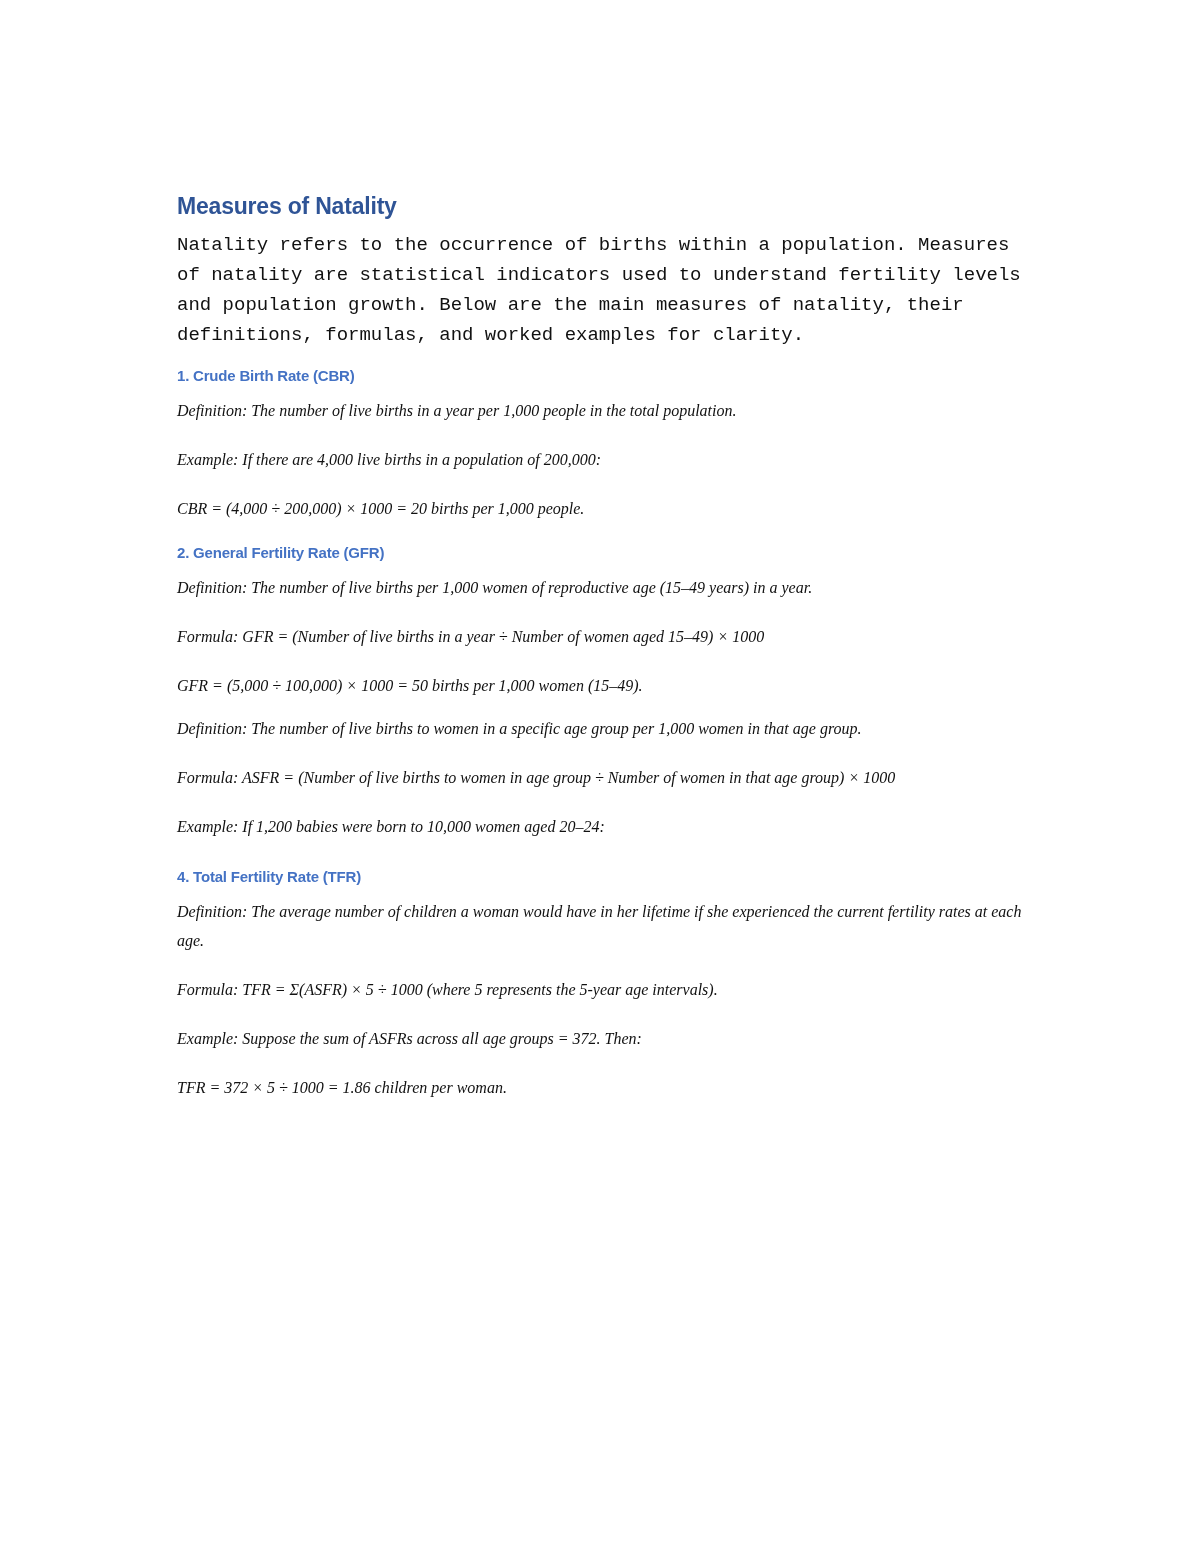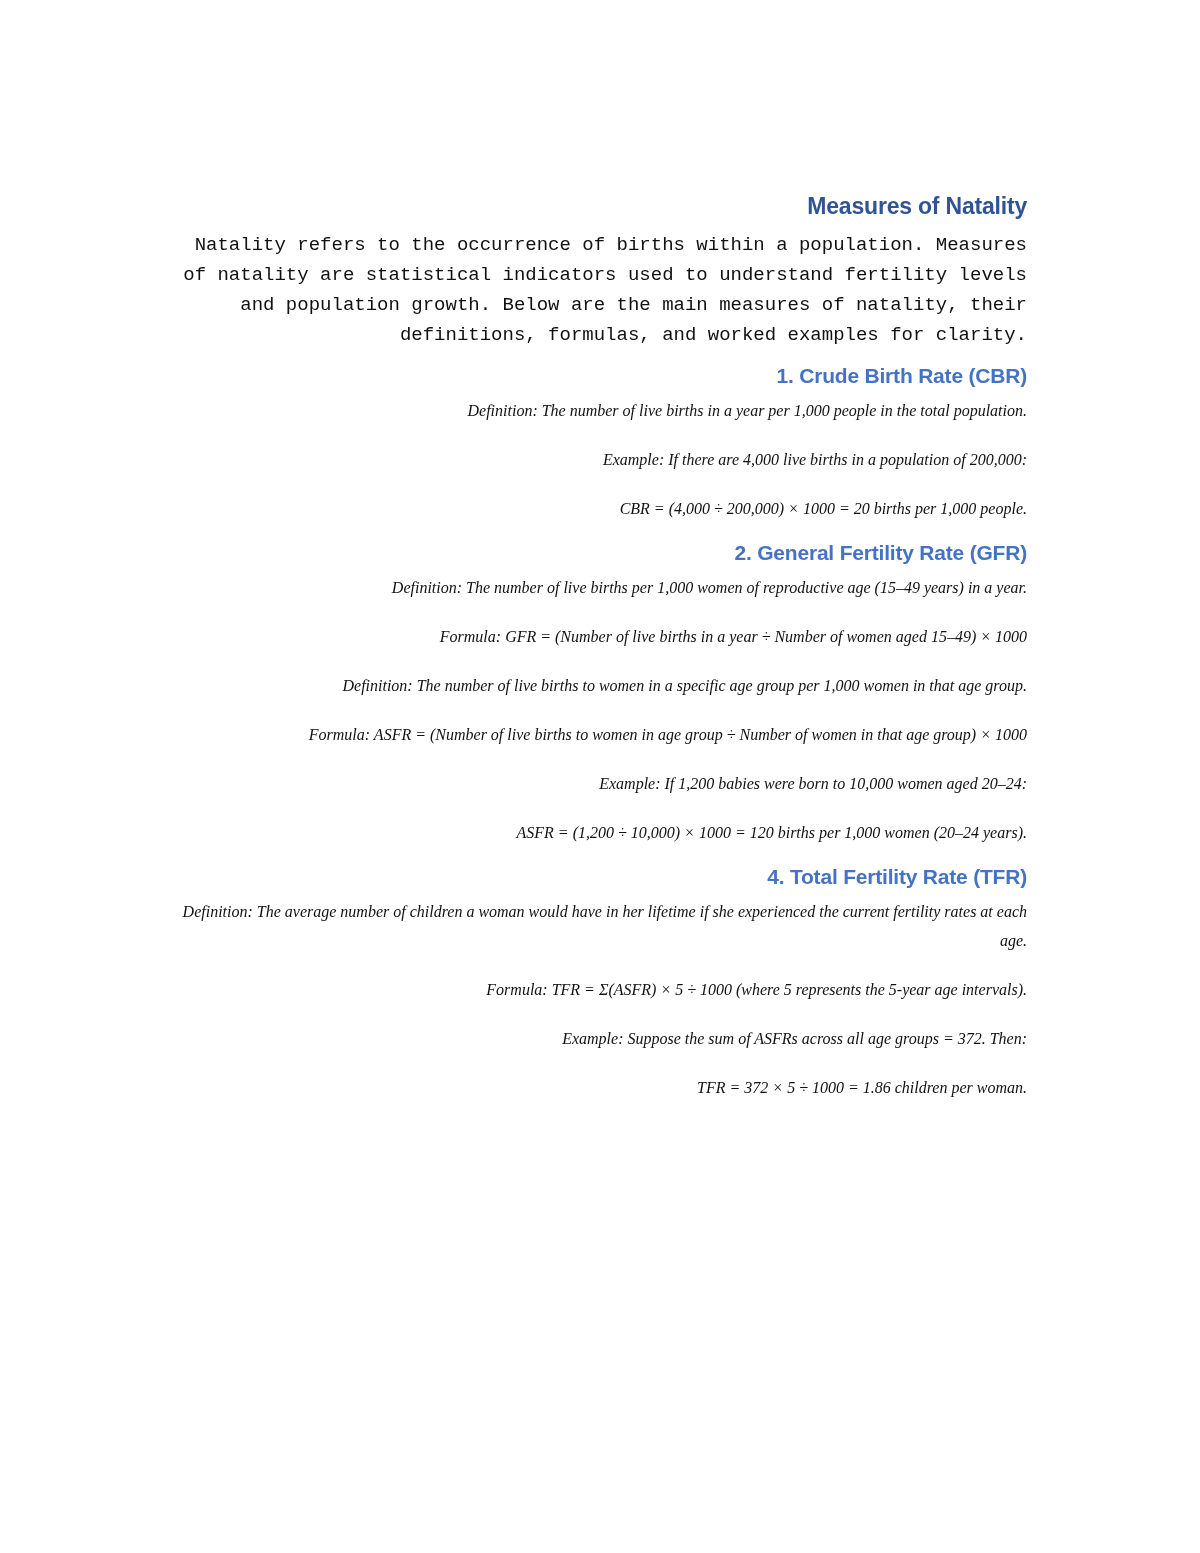--- a/index.html
+++ b/index.html
@@ -13,21 +13,20 @@
       position: relative;
       overflow: hidden;
     }
     .page {
       position: absolute;
       left: 177px;
       top: 190px;
       width: 850px;
       font-family: "Liberation Serif", "DejaVu Serif", serif;
       color: #111111;
-      text-align: right;
     }
     .doc-title {
       font-family: "Liberation Sans", "DejaVu Sans", sans-serif;
       font-size: 23px;
       font-weight: bold;
       color: #2F5496;
       margin: 0 0 8px 0;
       line-height: 32px;
       letter-spacing: -0.2px;
     }
@@ -35,21 +34,21 @@
       font-size: 19px;
       line-height: 30px;
       margin: 0 0 10px 0;
       font-family: Liberation Mono, monospace;
     }
     .section {
       margin: 0;
     }
     .section-heading {
       font-family: "Liberation Sans", "DejaVu Sans", sans-serif;
-      font-size: 21px;
+      font-size: 15px;
       font-weight: bold;
       color: #4472C4;
       margin: 0 0 4px 0;
       line-height: 32px;
       letter-spacing: -0.2px;
     }
     .para {
       font-size: 16px;
       line-height: 29px;
       margin: 0 0 20px 0;
@@ -70,27 +69,27 @@
     <h2 class="section-heading">1. Crude Birth Rate (CBR)</h2>
     <p class="para">Definition: The number of live births in a year per 1,000 people in the total population.</p>
     <p class="para">Example: If there are 4,000 live births in a population of 200,000:</p>
     <p class="para last">CBR = (4,000 ÷ 200,000) × 1000 = 20 births per 1,000 people.</p>
   </div>
 
   <div class="section">
     <h2 class="section-heading">2. General Fertility Rate (GFR)</h2>
     <p class="para">Definition: The number of live births per 1,000 women of reproductive age (15–49 years) in a year.</p>
     <p class="para">Formula: GFR = (Number of live births in a year ÷ Number of women aged 15–49) × 1000</p>
+    <p class="para last">GFR = (5,000 ÷ 100,000) × 1000 = 50 births per 1,000 women (15–49).</p>
   </div>
 
   <div class="section">
     <p class="para">Definition: The number of live births to women in a specific age group per 1,000 women in that age group.</p>
     <p class="para">Formula: ASFR = (Number of live births to women in age group ÷ Number of women in that age group) × 1000</p>
     <p class="para">Example: If 1,200 babies were born to 10,000 women aged 20–24:</p>
-    <p class="para last">ASFR = (1,200 ÷ 10,000) × 1000 = 120 births per 1,000 women (20–24 years).</p>
   </div>
 
   <div class="section">
     <h2 class="section-heading">4. Total Fertility Rate (TFR)</h2>
     <p class="para">Definition: The average number of children a woman would have in her lifetime if she experienced the current fertility rates at each age.</p>
     <p class="para">Formula: TFR = Σ(ASFR) × 5 ÷ 1000 (where 5 represents the 5-year age intervals).</p>
     <p class="para">Example: Suppose the sum of ASFRs across all age groups = 372. Then:</p>
     <p class="para last">TFR = 372 × 5 ÷ 1000 = 1.86 children per woman.</p>
   </div>
 </div>

